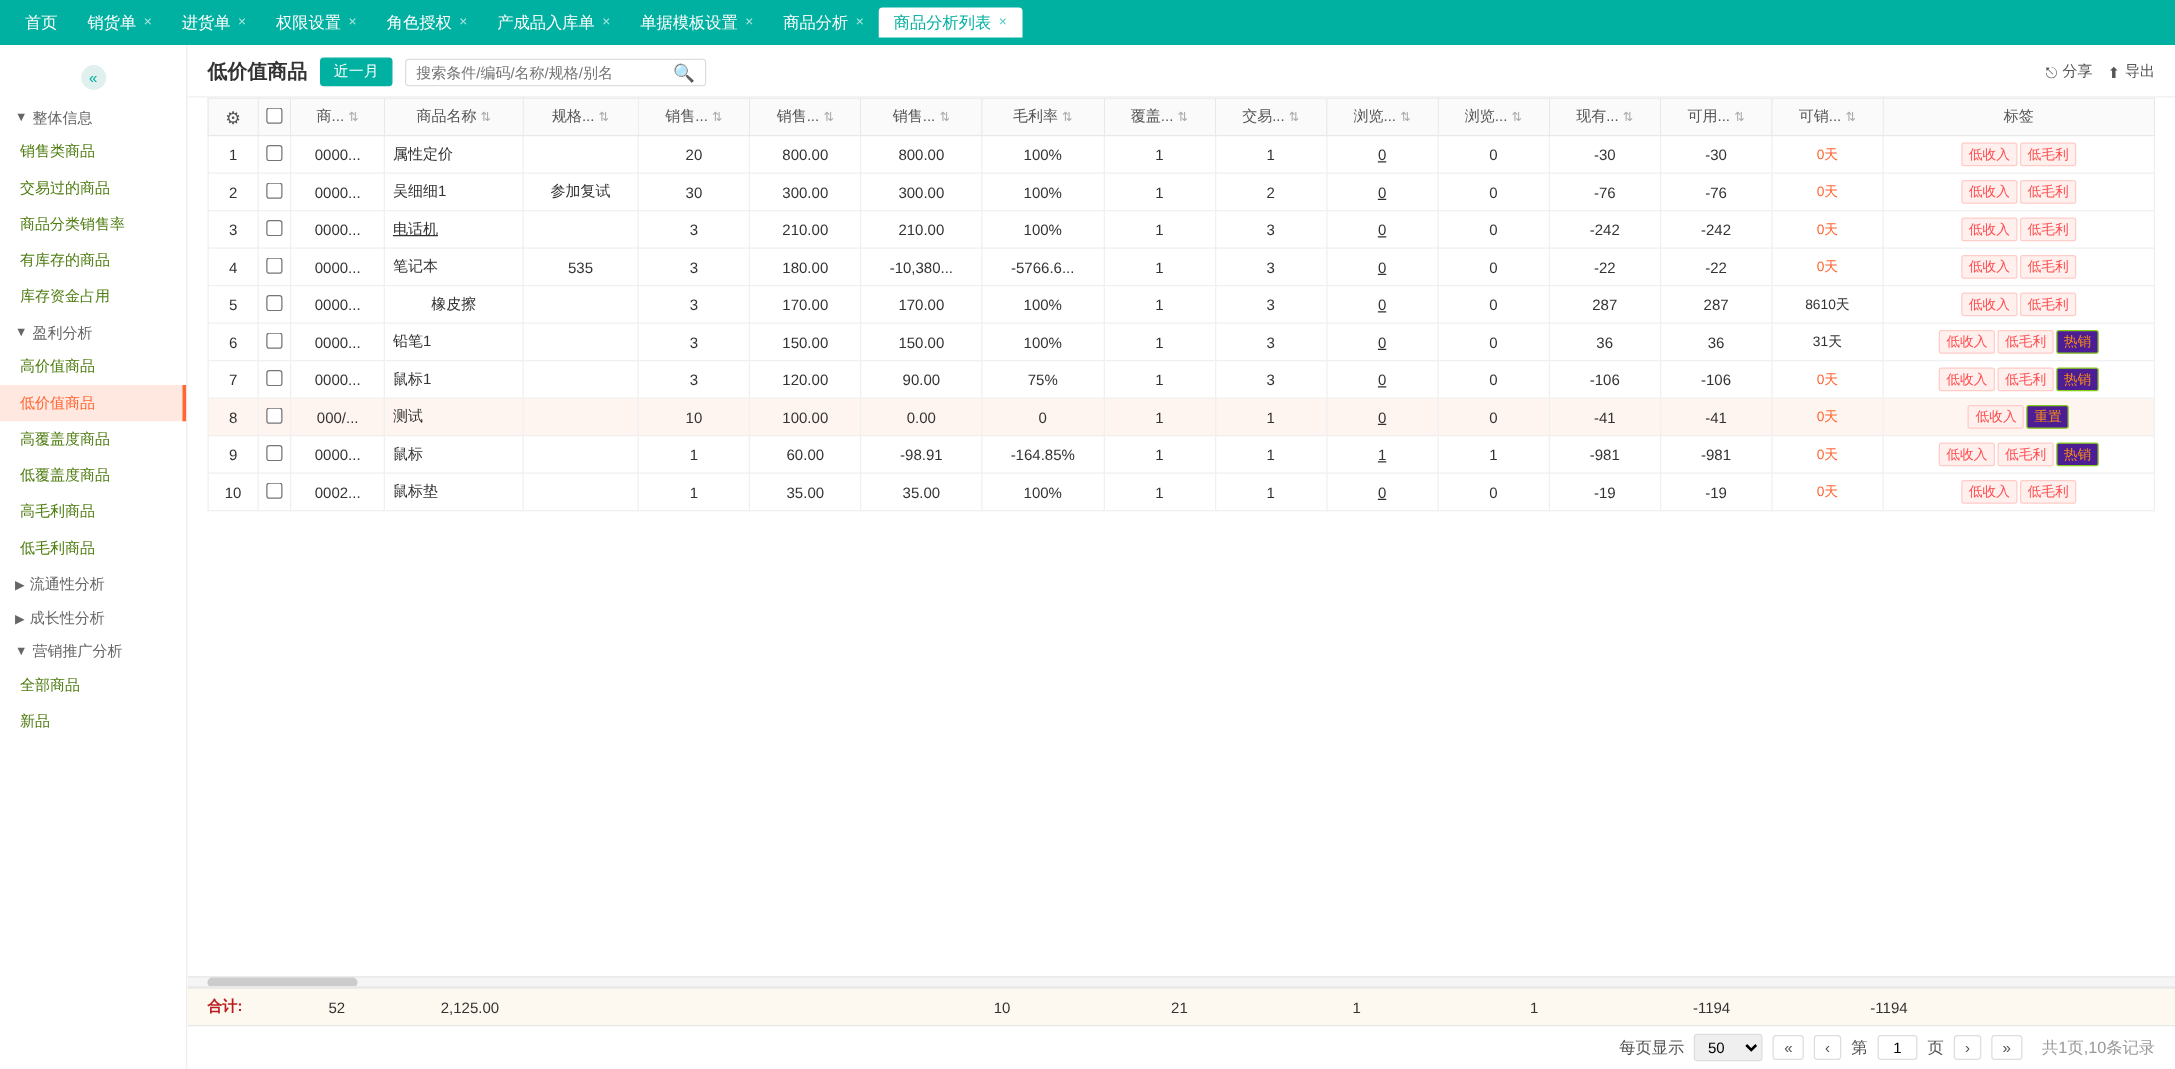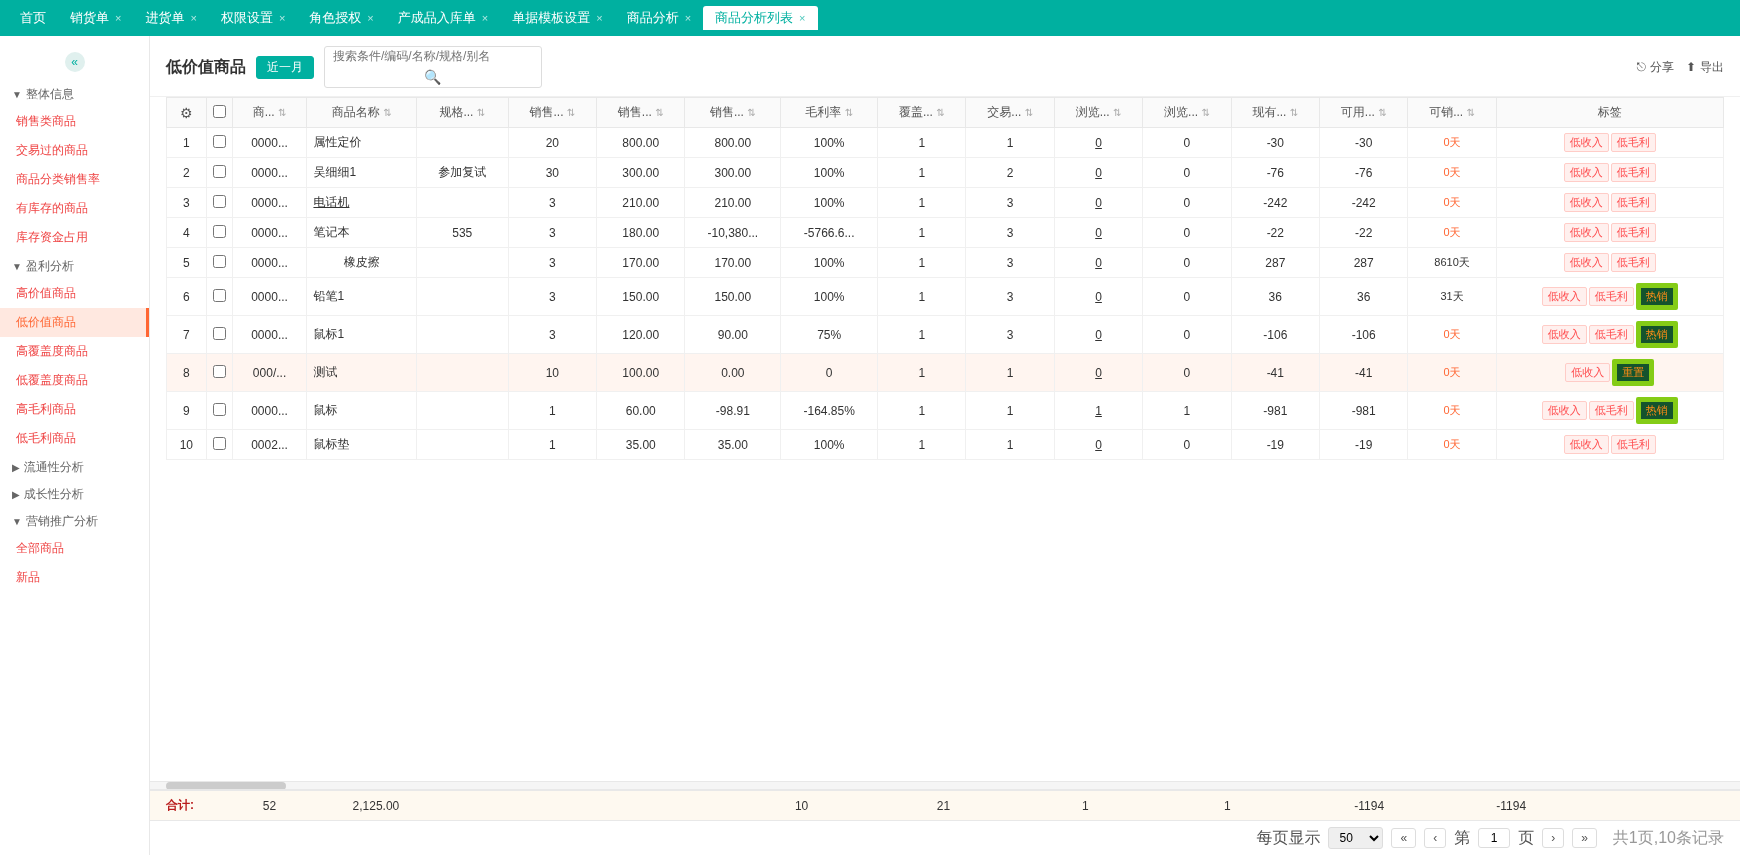--- a/index.html
+++ b/index.html
@@ -11,66 +11,66 @@
     .nav-item.active { background: #fff; color: #00b0a0; border-radius: 3px 3px 0 0; }
     .nav-item .close-x { margin-left: 6px; font-size: 11px; opacity: 0.7; }
 
     
     .main-layout { display: flex; flex: 1; overflow: hidden; }
 
     
     .sidebar { width: 150px; background: #fff; border-right: 1px solid #e8e8e8; overflow-y: auto; flex-shrink: 0; padding: 8px 0; }
     .sidebar-section-title { color: #666; padding: 6px 12px 4px; font-size: 12px; display: flex; align-items: center; cursor: pointer; }
     .sidebar-section-title .arrow { margin-right: 4px; font-size: 10px; }
-    .sidebar-item { padding: 6px 16px; cursor: pointer; color: #ef4444; font-size: 12px; }
+    .sidebar-item { padding: 6px 16px; cursor: pointer; color: #4d7c0f; font-size: 12px; }
     .sidebar-item.active { background: #ffe8e0; color: #ff6633; border-right: 3px solid #ff6633; }
 
     
     .content-area { flex: 1; display: flex; flex-direction: column; overflow: hidden; background: #fff; }
 
     
     .header-bar { padding: 10px 16px 8px; display: flex; align-items: center; gap: 10px; border-bottom: 1px solid #f0f0f0; flex-shrink: 0; }
     .page-title { font-size: 16px; font-weight: bold; color: #333; }
     .btn-period { background: #fff; border: 1px solid #00b0a0; color: #00b0a0; padding: 2px 10px; border-radius: 3px; cursor: pointer; font-size: 12px; }
     .btn-period.active { background: #00b0a0; color: #fff; }
-    .search-box { display: flex; align-items: center; border: 1px solid #ddd; border-radius: 3px; padding: 2px 8px; gap: 6px; flex-direction: column; }
+    .search-box { display: flex; align-items: center; border: 1px solid #ddd; border-radius: 3px; padding: 2px 8px; gap: 6px; }
     .search-input { border: none; outline: none; font-size: 12px; width: 200px; color: #999; }
     .search-icon { color: #00b0a0; font-size: 14px; }
     .header-actions { margin-left: auto; display: flex; gap: 12px; }
     .btn-action { display: flex; align-items: center; gap: 4px; color: #555; cursor: pointer; font-size: 12px; }
 
     
     .info-banner { background: #f0faf8; border: 1px solid #b3e5dc; margin: 8px 16px; padding: 8px 12px; border-radius: 3px; color: #666; font-size: 12px; flex-shrink: 0; }
     .info-banner::before { content: '☆ '; color: #00b0a0; }
 
     
     .table-container { flex: 1; overflow: auto; padding: 0 16px; }
     table { width: 100%; border-collapse: collapse; font-size: 12px; }
     thead th { background: #fafafa; border: 1px solid #e8e8e8; padding: 6px 6px; text-align: center; font-weight: normal; color: #555; white-space: nowrap; position: sticky; top: 0; z-index: 10; }
     thead th .sort-icon { color: #aaa; font-size: 10px; }
     tbody td { border: 1px solid #f0f0f0; padding: 5px 6px; text-align: center; }
     tbody tr.highlighted { background: #fff5f0; }
     .tag { display: inline-block; padding: 1px 5px; border-radius: 2px; font-size: 11px; margin: 0 1px; text-align: center; }
     .tag-red { background: #fff0ee; color: #ff4d4f; border: 1px solid #ffccc7; }
-    .tag-orange { background: #14532d; color: #fa8c16; border: 5px solid #84cc16; }
+    .tag-orange { background: #4c1d95; color: #fa8c16; border: 1px solid #84cc16; }
     .zero-days { color: #ff6633; font-size: 11px; }
     .days-val { color: #333; font-size: 11px; }
     .underline-link { text-decoration: underline; color: #333; cursor: pointer; }
     .checkbox-cell { width: 24px; }
     .gear-btn { background: none; border: none; cursor: pointer; color: #555; font-size: 14px; }
 
     
     .footer-total { background: #fef9f0; border-top: 2px solid #e8e8e8; padding: 6px 16px; display: flex; align-items: center; flex-shrink: 0; }
     .total-label { font-weight: bold; color: #b91c1c; margin-right: 40px; }
     .total-row { display: flex; gap: 0; flex: 1; }
     .total-cell { flex: 1; text-align: center; font-size: 12px; color: #333; }
 
     
     .pagination-bar { border-top: 1px solid #e8e8e8; padding: 6px 16px; display: flex; align-items: center; justify-content: flex-end; gap: 8px; background: #fff; flex-shrink: 0; }
-    .pagination-bar span { font-size: 16px; color: #555; }
+    .pagination-bar span { font-size: 13px; color: #555; }
     .page-size-select { border: 1px solid #ddd; border-radius: 3px; padding: 2px 6px; font-size: 12px; }
     .page-btn { border: 1px solid #ddd; background: #fff; padding: 2px 8px; cursor: pointer; border-radius: 3px; font-size: 12px; color: #555; }
     .page-input { width: 32px; border: 1px solid #ddd; text-align: center; border-radius: 3px; padding: 2px 4px; font-size: 12px; }
     .scrollbar-area { height: 8px; background: #f5f5f5; border-top: 1px solid #e8e8e8; flex-shrink: 0; }
     .scrollbar-thumb { height: 8px; width: 120px; background: #ccc; border-radius: 4px; margin: 0 16px; }
 
     .sidebar-collapse-btn { width: 20px; height: 20px; background: #e0f0ee; border-radius: 50%; display: flex; align-items: center; justify-content: center; cursor: pointer; margin: 4px auto; color: #00b0a0; font-size: 12px; }
   </style>
 </head>
 <body>

